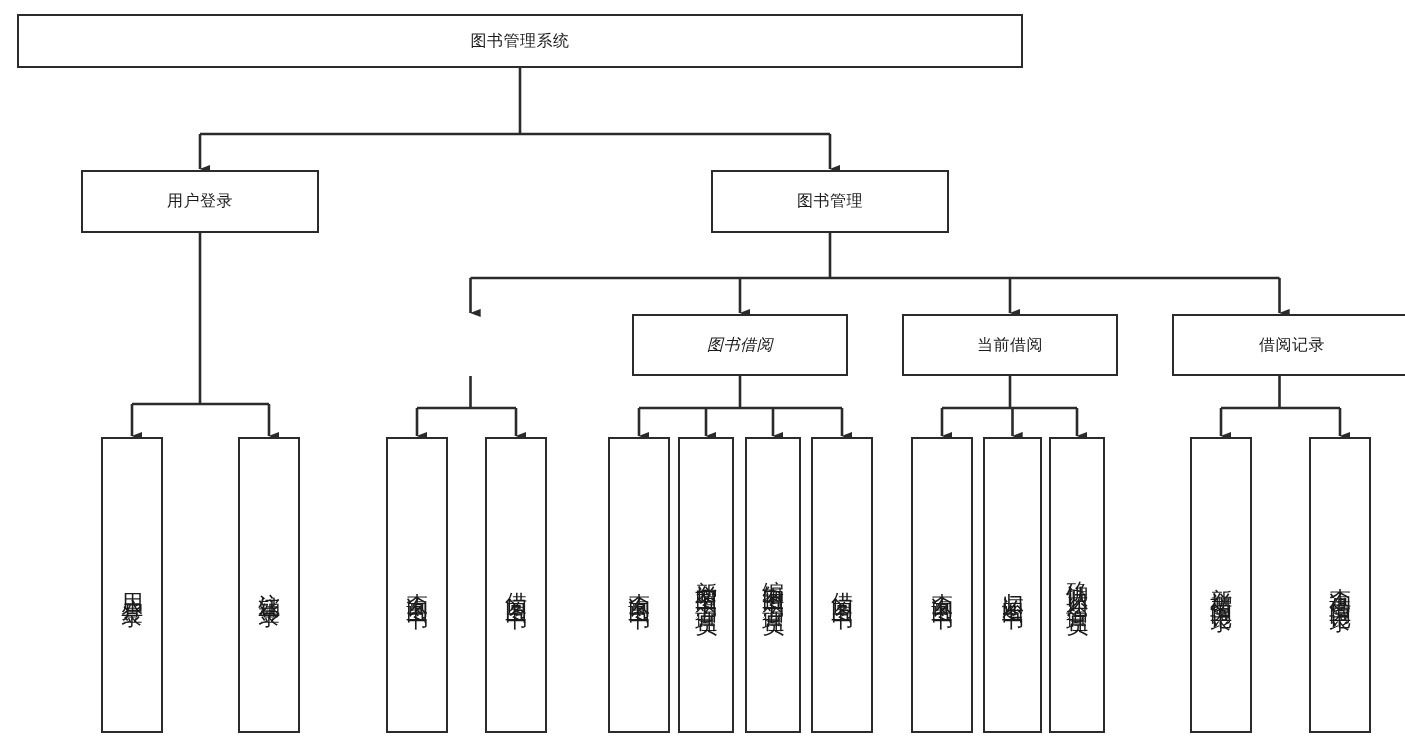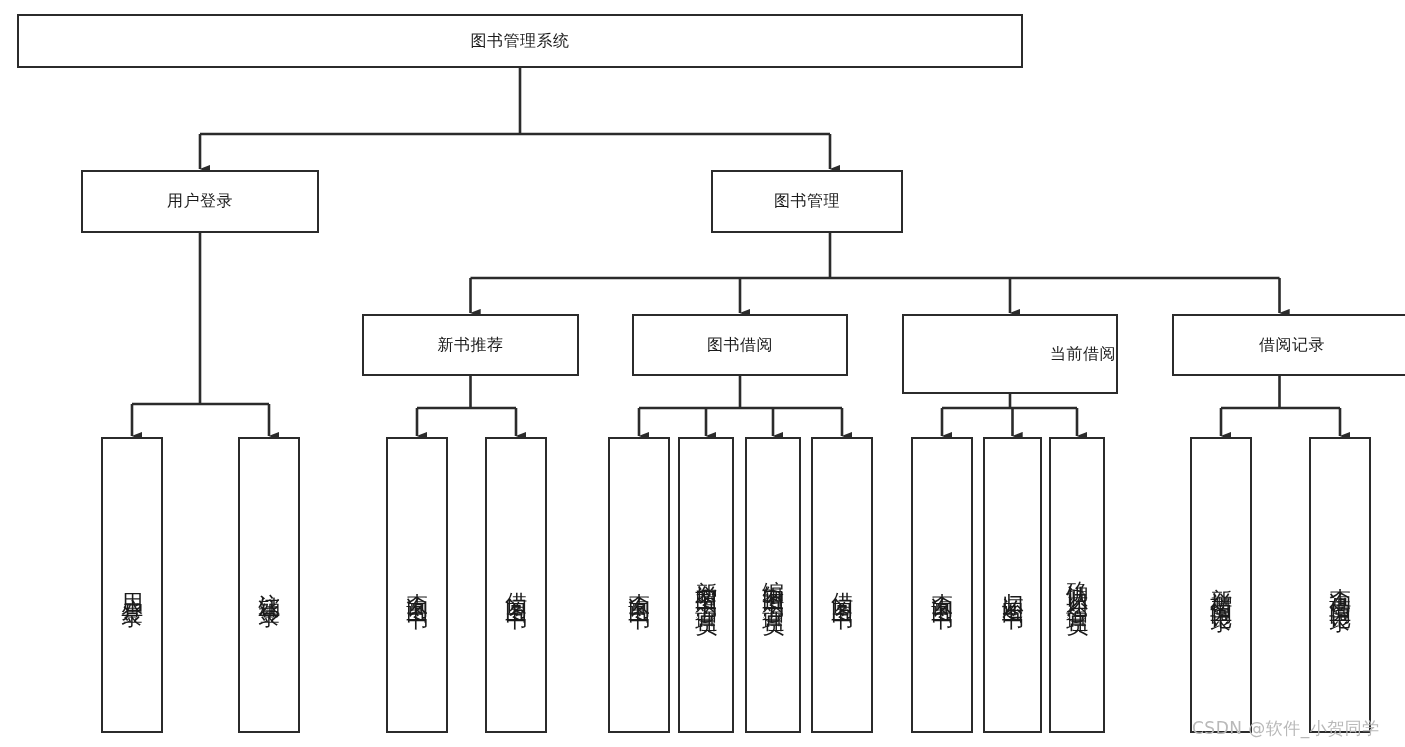--- a/index.html
+++ b/index.html
@@ -112,31 +112,28 @@
       </g>
   </svg>
 
   <div class="node horiz" style="left: 17px; top: 14px; width: 1006px; height: 54px;">
     <span class="label">图书管理系统</span>
   </div>
 
   <div class="node horiz" style="left: 81px; top: 170px; width: 238px; height: 63px;">
     <span class="label">用户登录</span>
   </div>
-  <div class="node horiz" style="left: 711px; top: 170px; width: 192px; height: 63px;">
+  <div class="node horiz" style="left: 711px; top: 170px; width: 238px; height: 63px;">
     <span class="label">图书管理</span>
   </div>
 
-  <div class="node horiz" style="left: 362px; top: 314px; width: 217px; height: 62px;">
-    <span class="label">新书推荐</span>
-  </div>
-  <div class="node horiz" style="left: 632px; top: 314px; width: 216px; height: 62px;">
+  <div class="node horiz" style="left: 632px; top: 314px; width: 216px; height: 62px; font-style: italic;">
     <span class="label">图书借阅</span>
   </div>
-  <div class="node horiz" style="left: 902px; top: 314px; width: 216px; height: 80px; justify-content: flex-end;">
+  <div class="node horiz" style="left: 902px; top: 314px; width: 216px; height: 62px;">
     <span class="label">当前借阅</span>
   </div>
   <div class="node horiz" style="left: 1172px; top: 314px; width: 240px; height: 62px;">
     <span class="label">借阅记录</span>
   </div>
 
   <div class="node vert" style="left: 101px; top: 437px; width: 62px; height: 296px;">
     <span class="label">用户登录</span>
   </div>
   <div class="node vert" style="left: 238px; top: 437px; width: 62px; height: 296px;">
@@ -169,14 +166,13 @@
   <div class="node vert" style="left: 1049px; top: 437px; width: 56px; height: 296px;">
     <span class="label">确认归还（管理员）</span>
   </div>
   <div class="node vert" style="left: 1190px; top: 437px; width: 62px; height: 296px;">
     <span class="label">新增借阅记录</span>
   </div>
   <div class="node vert" style="left: 1309px; top: 437px; width: 62px; height: 296px;">
     <span class="label">查询借阅记录</span>
   </div>
 
-  <div class="watermark" style="left:1192px; top:717px;">CSDN @软件_小贺同学</div>
 </div>
 
 </body></html>

